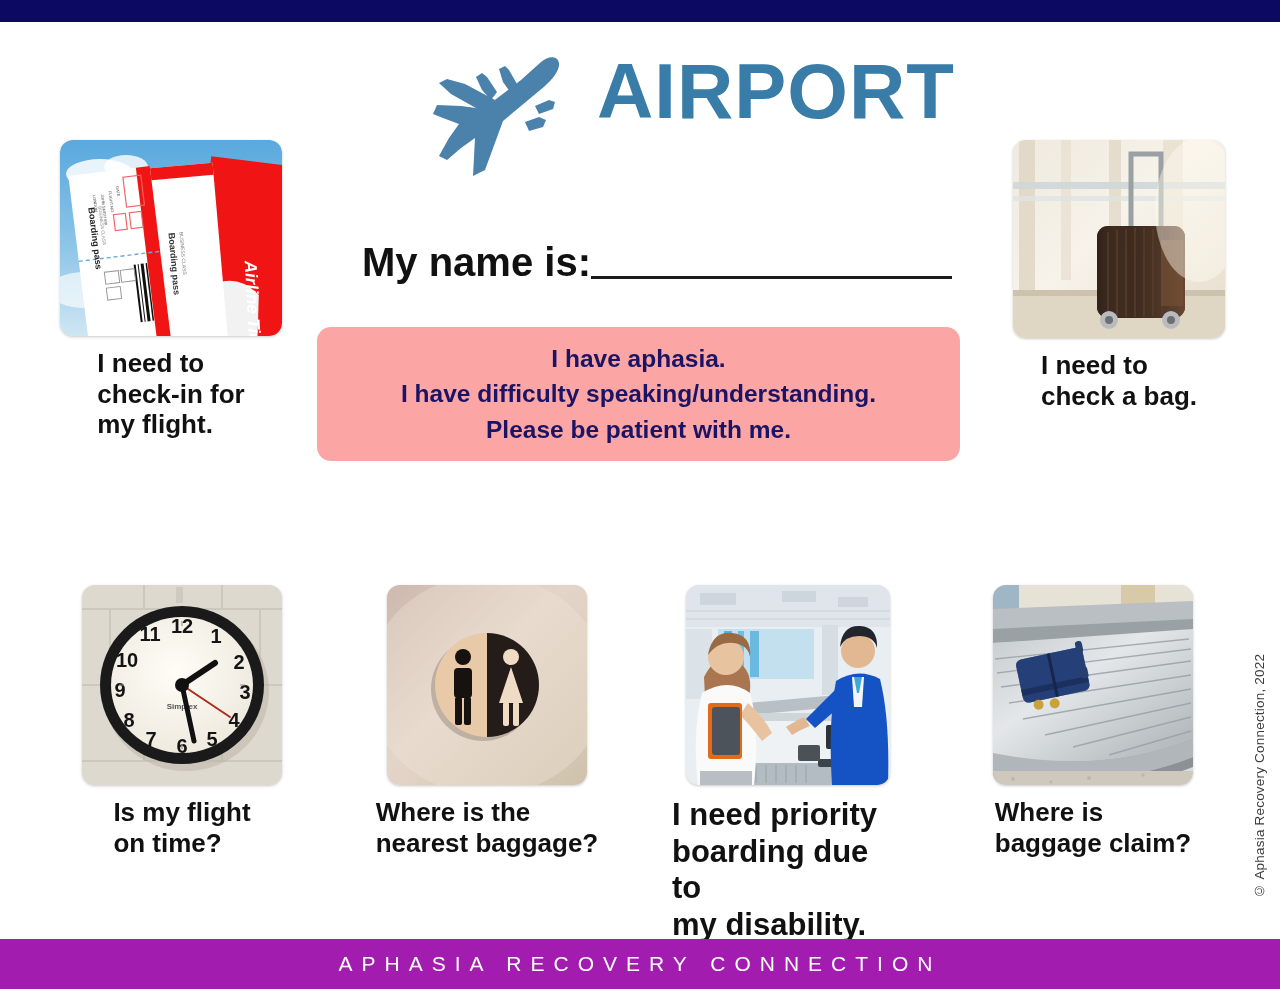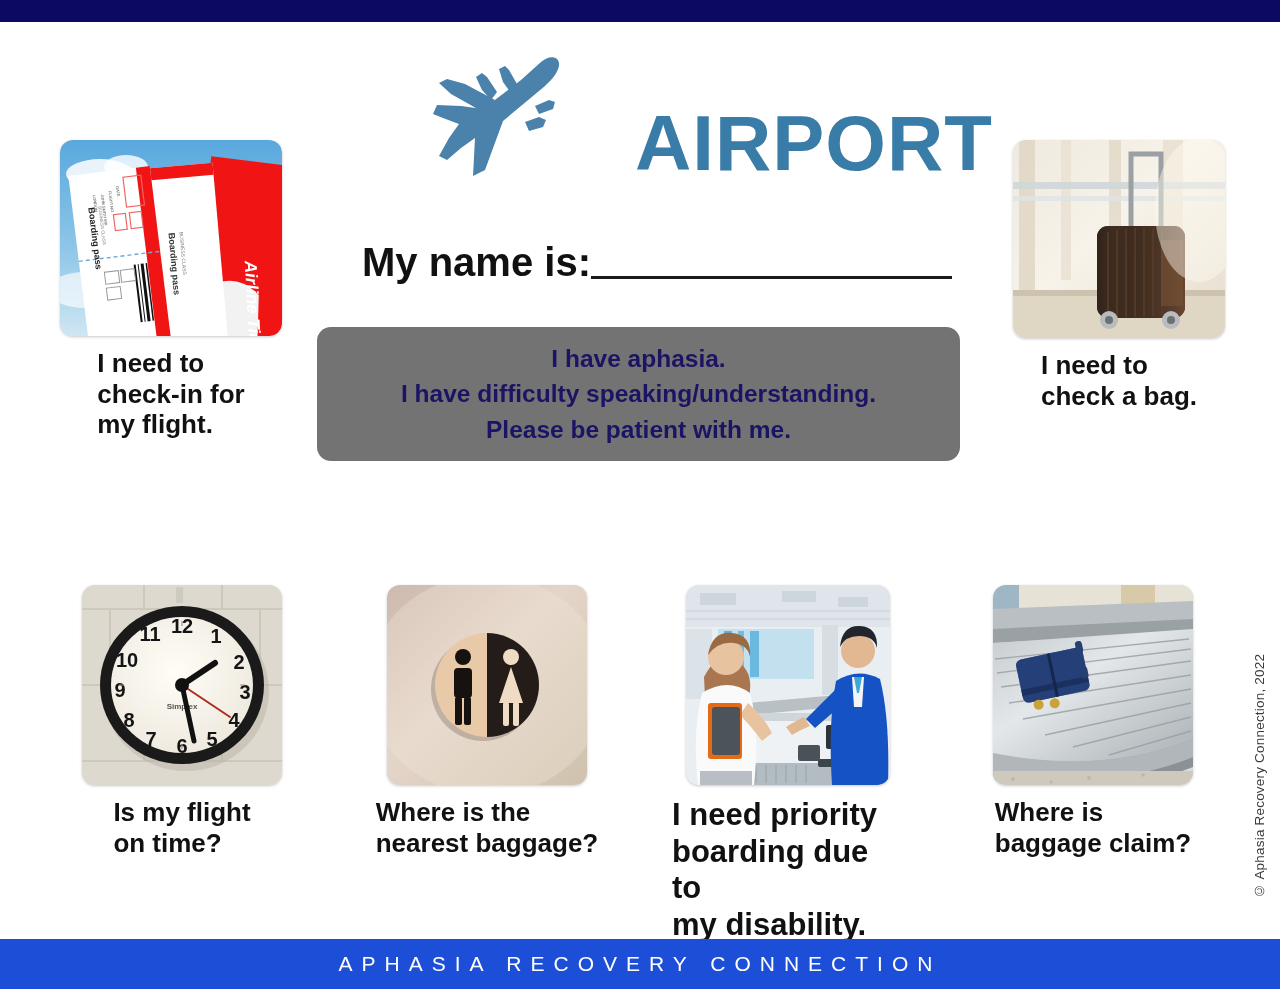--- a/index.html
+++ b/index.html
@@ -23,21 +23,21 @@
     top: 0; left: 0;
     width: 1280px;
     height: 22px;
     background: #0c0963;
   }
   .bar-bottom {
     position: absolute;
     bottom: 0; left: 0;
     width: 1280px;
     height: 50px;
-    background: #1d4ed8;
+    background: #a21caf;
     display: flex;
     align-items: center;
     justify-content: center;
   }
   .bar-bottom .footer-text {
     color: #ffffff;
     font-size: 21px;
     font-weight: 400;
     letter-spacing: 9px;
   }
@@ -58,22 +58,21 @@
   }
 
   
   .header {
     position: absolute;
     left: 425px;
     top: 52px;
     width: 500px;
     height: 130px;
     display: flex;
-    align-items: flex-end;
-    gap: 38px;
+    align-items: flex-start;
   }
   .plane-icon {
     width: 160px;
     height: 130px;
     flex: 0 0 auto;
   }
   .title-airport {
     font-size: 78px;
     font-weight: 700;
     color: #3a7ca8;
@@ -105,21 +104,21 @@
     margin-bottom: 5px;
   }
 
   
   .aphasia-box {
     position: absolute;
     left: 317px;
     top: 327px;
     width: 643px;
     height: 134px;
-    background: #737373;
+    background: #fca5a5;
     border-radius: 14px;
     display: flex;
     flex-direction: column;
     align-items: center;
     justify-content: center;
     padding: 6px 14px;
   }
   .aphasia-box .line {
     font-size: 24.5px;
     font-weight: 700;

